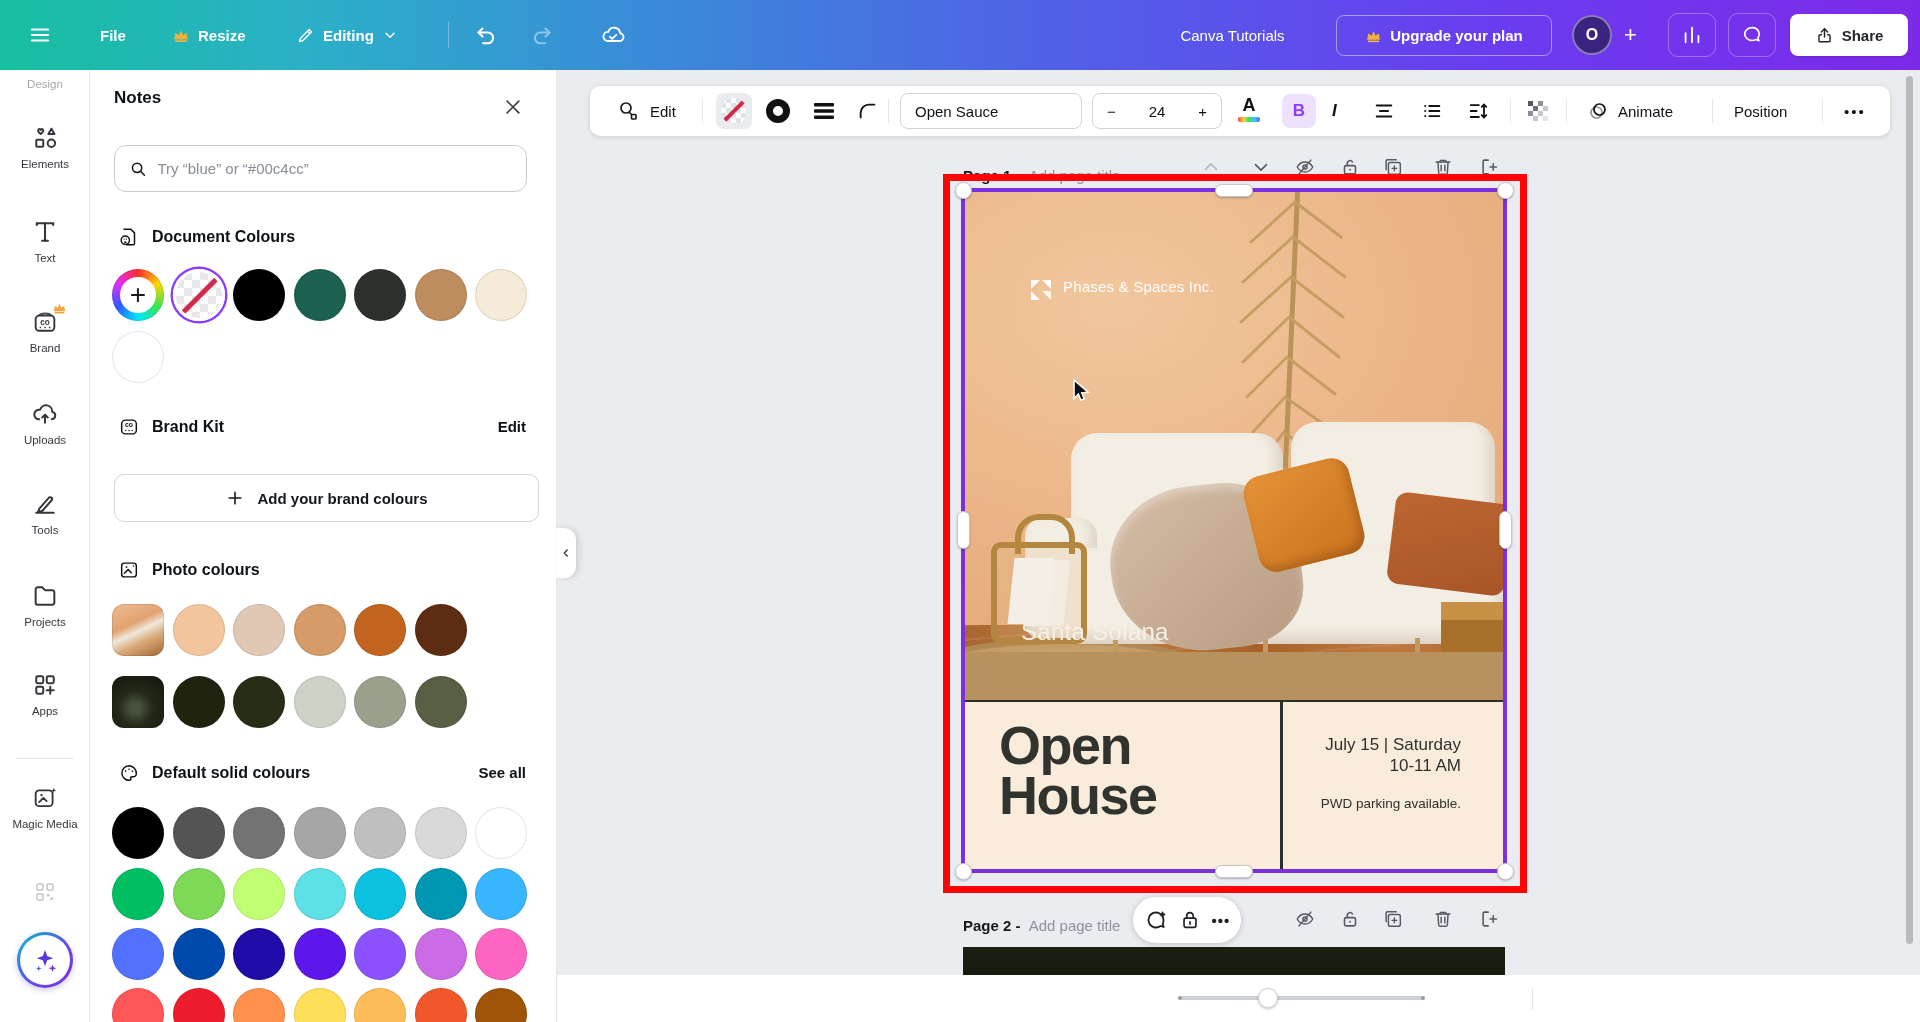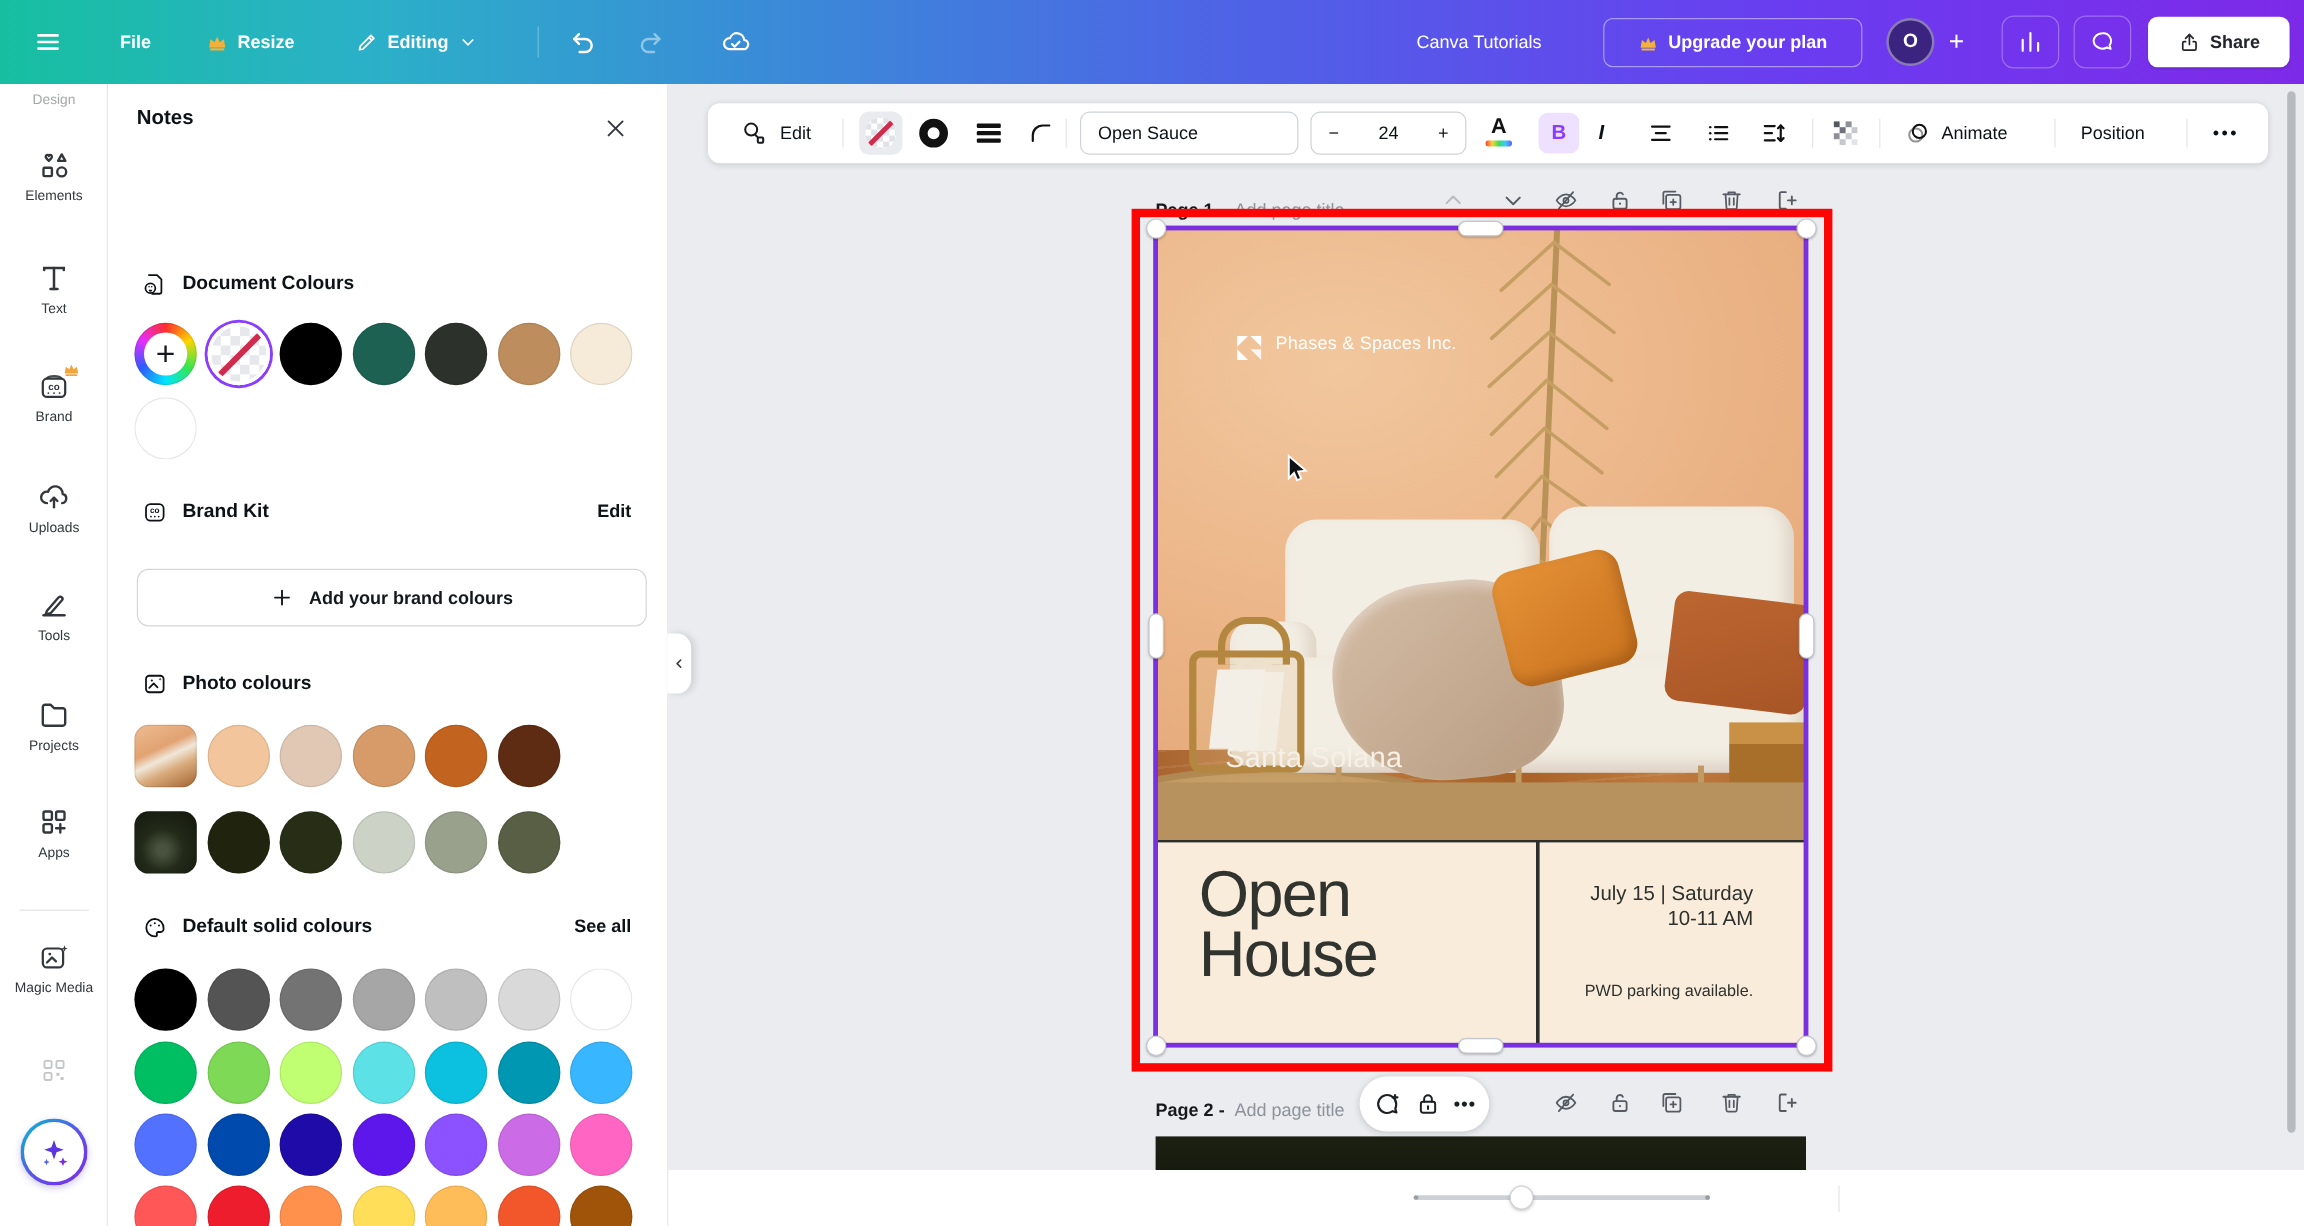--- a/index.html
+++ b/index.html
@@ -80,24 +80,24 @@
   .basket{position:absolute;left:28px;top:352px;width:96px;height:102px;border:6px solid #b3873f;border-radius:10px;background:rgba(222,190,140,.25)}
   .basket::before{content:"";position:absolute;left:14px;top:10px;width:40px;height:66px;background:#f4efe6;transform:skewX(-6deg);box-shadow:16px 2px 0 rgba(244,239,230,.8)}
   .basket::after{content:"";position:absolute;left:18px;top:-34px;width:48px;height:34px;border:6px solid #b3873f;border-bottom:none;border-radius:24px 24px 0 0}
   .stool{position:absolute;left:478px;top:412px;width:64px;height:98px;background:linear-gradient(180deg,#c99145 0 18%,#a86f2b 18% 100%)}
   .leg{position:absolute;width:5px;height:30px;background:#c09a62;top:448px}
   .logo{position:absolute;left:66px;top:88px;display:flex;align-items:flex-start;gap:10px;color:#fff;font-size:15px;letter-spacing:.2px}
   .santa{position:absolute;left:58px;top:428px;color:#f7f0e6;font-size:24px;font-weight:500;letter-spacing:.3px}
   .band{position:absolute;left:0;top:462px;width:542px;height:48px;background:#b7915e}
   .cream{position:absolute;left:0;top:510px;width:542px;height:171px;background:#f9ecdb;border-top:2.5px solid #2c2f2a}
   .vdiv{position:absolute;left:317px;top:510px;width:2.5px;height:171px;background:#2c2f2a}
-  .oh{position:absolute;left:36px;top:530px;font-size:54px;line-height:.93;font-weight:400;letter-spacing:-1.5px;color:#30332e}
+  .oh{position:absolute;left:36px;top:530px;font-size:54px;line-height:.93;font-weight:700;letter-spacing:-1.5px;color:#30332e}
   .info{position:absolute;left:330px;top:545px;width:168px;text-align:right;color:#2e312d}
   .info .l1{font-size:17px;line-height:1.22}
-  .info .note{font-size:13.5px;margin-top:42px}
+  .info .note{font-size:13.5px;margin-top:20px}
   
   .bottombar{position:absolute;left:557px;top:975px;width:1363px;height:47px;background:#fff;z-index:65}
   .bb-text{position:absolute;top:0;height:47px;display:flex;align-items:center;font-size:15px;font-weight:700;color:#202328}
   .slider-track{position:absolute;left:1180px;top:996px;width:245px;height:4px;border-radius:2px;background:#cdd0d5;z-index:66;cursor:pointer}
   .slider-dot{position:absolute;top:996px;width:4px;height:4px;border-radius:50%;background:#9a9da3;z-index:67}
   .slider-handle{position:absolute;left:1258px;top:988px;width:20px;height:20px;border-radius:50%;background:#fff;border:1px solid #cfd2d7;box-shadow:0 1px 3px rgba(0,0,0,.25);z-index:68;cursor:pointer}
   .bb-ic{position:absolute;top:13px;width:22px;height:22px;color:#202328;cursor:pointer;z-index:66}
   .cursor{position:absolute;left:1068px;top:378px;z-index:90;pointer-events:none}
 </style>
 </head>
@@ -281,20 +281,27 @@
       </div>
     </div>
   </div>
 
   <div class="panel">
     <div class="panel-title">Notes</div>
     <div class="x-btn">
       <svg width="20" height="20" viewBox="0 0 24 24" fill="none" stroke="#33373c" stroke-width="1.9" stroke-linecap="round">
           <path d="M5 5l14 14M19 5L5 19"></path>
         </svg>
+    </div>
+    <div class="search">
+      <svg width="20" height="20" viewBox="0 0 24 24" fill="none" stroke="#14181d" stroke-width="2" stroke-linecap="round">
+          <circle cx="10.5" cy="10.5" r="6"></circle>
+          <path d="M15.2 15.2L20 20"></path>
+        </svg>
+      <input type="text" placeholder="Try “blue” or “#00c4cc”" style="">
     </div>
 
     <div class="sect-head" style="top:156px">
       <svg width="22" height="22" viewBox="0 0 24 24" fill="none" stroke="#0d1216" stroke-width="1.6" stroke-linejoin="round">
           <path d="M6 3.5h8l4 4V19a1.5 1.5 0 0 1-1.5 1.5H9"></path>
           <circle cx="8" cy="15.5" r="4.5"></circle>
           <circle cx="6.8" cy="14.2" r=".7" fill="#0d1216" stroke="none"></circle>
           <circle cx="9.2" cy="14.2" r=".7" fill="#0d1216" stroke="none"></circle>
           <path d="M6.8 17.2c.8.7 1.7.7 2.4 0"></path>
         </svg>

